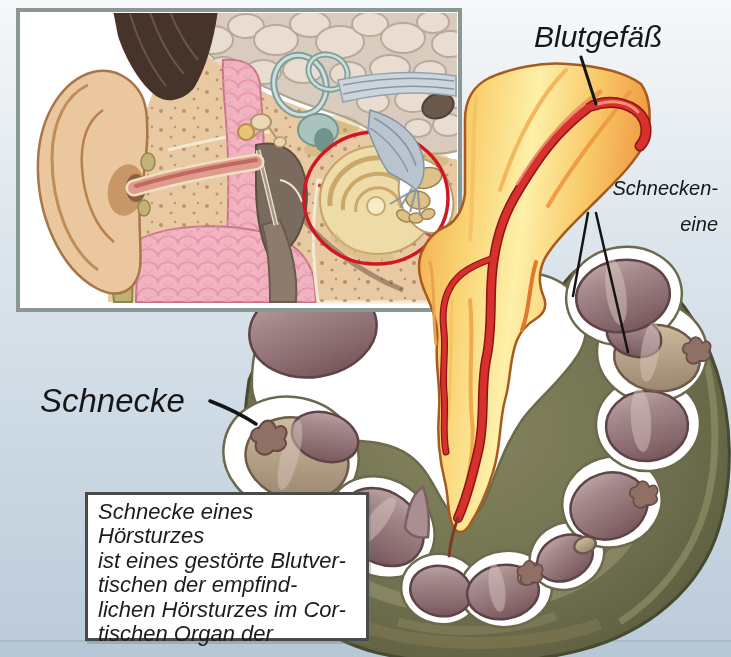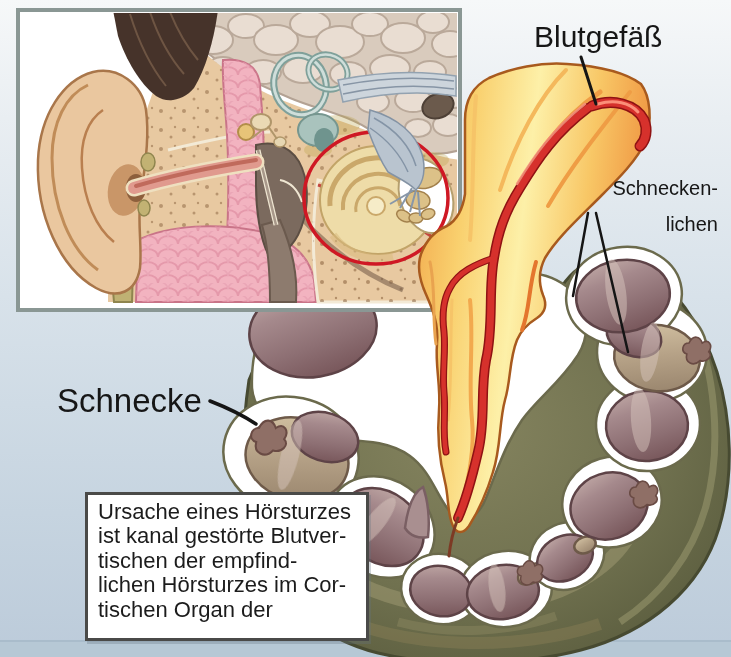--- a/index.html
+++ b/index.html
@@ -1,22 +1,22 @@
 <!DOCTYPE html>
 <html><head>
 <meta charset="utf-8">
 <style>
   html,body{margin:0;padding:0;background:#fff;}
   .stage{position:relative;width:731px;height:657px;overflow:hidden;
-         font-family:"Liberation Sans",sans-serif;}
+         font-family:"Liberation Sans",sans-serif;font-style:italic;}
   .stage svg{position:absolute;left:0;top:0;}
   .float-label{position:absolute;color:#161616;white-space:pre;}
   #lbl-blutgefaess{left:534px;top:20px;font-size:30px;}
   #lbl-schneckenkanal{right:13px;top:170px;font-size:20px;line-height:36px;text-align:right;}
-  #lbl-schnecke{left:57px;top:382px;font-size:33px;}
+  #lbl-schnecke{left:40px;top:382px;font-size:33px;}
   .caption-box{position:absolute;left:85px;top:492px;width:284px;height:149px;
     box-sizing:border-box;background:#ffffff;border:3px solid #4a4a48;
     padding:5px 6px 4px 10px;color:#1c1c1c;font-size:22px;line-height:24.4px;
     box-shadow:2px 3px 0 rgba(100,115,130,.30);}
 </style>
 </head>
 <body>
 
 <div class="stage">
 
@@ -286,24 +286,24 @@
 
 <g stroke="#151515" fill="none" stroke-linecap="round">
   <path d="M 581,57 L 596,104" stroke-width="3"></path>
   <path d="M 588,213 L 573,296" stroke-width="2.5"></path>
   <path d="M 596,213 L 628,352" stroke-width="2.5"></path>
   <path d="M 210,401 C 228,408 244,416 256,424" stroke-width="3.5"></path>
 </g>
 </svg>
 
 <div class="float-label" id="lbl-blutgefaess">Blutgefäß</div>
-<div class="float-label" id="lbl-schneckenkanal"><span>Schnecken-</span><br><span>lichen</span></div>
+<div class="float-label" id="lbl-schneckenkanal"><span>Schnecken-</span><br><span>eine</span></div>
 <div class="float-label" id="lbl-schnecke">Schnecke</div>
 
 <div class="caption-box">
-  <div>Ursache eines Hörsturzes</div>
-  <div>ist kanal gestörte Blutver-</div>
+  <div>Schnecke eines Hörsturzes</div>
+  <div>ist eines gestörte Blutver-</div>
   <div>tischen der empfind-</div>
   <div>lichen Hörsturzes im Cor-</div>
   <div>tischen Organ der</div>
 </div>
 
 </div>
 
 </body></html>

